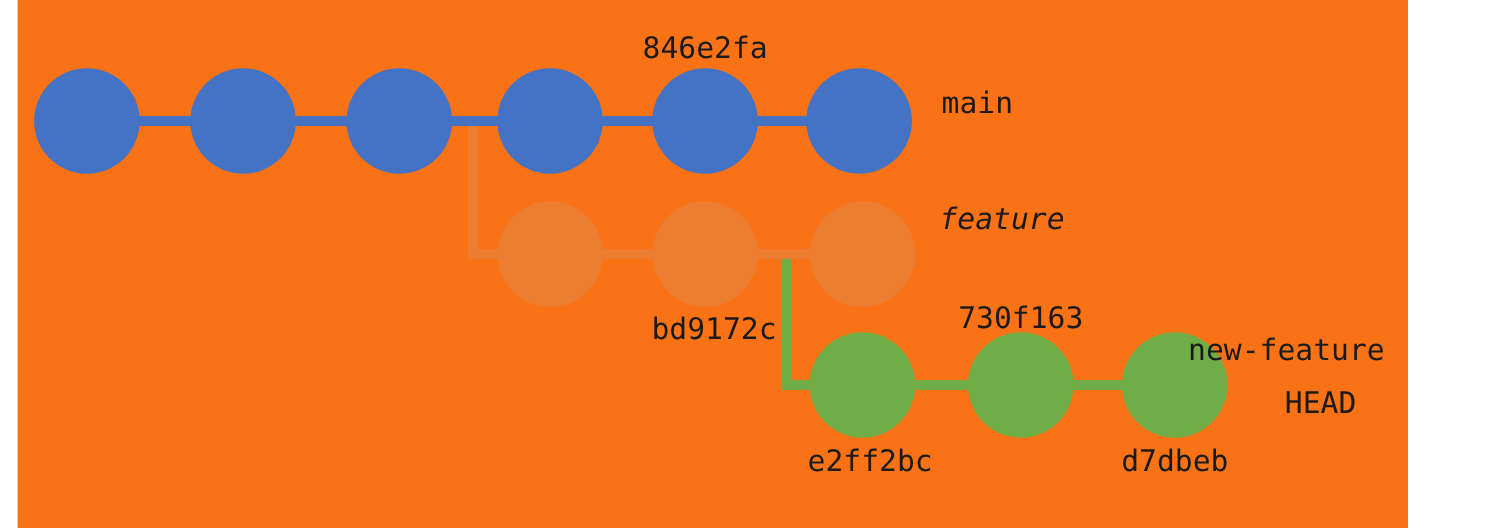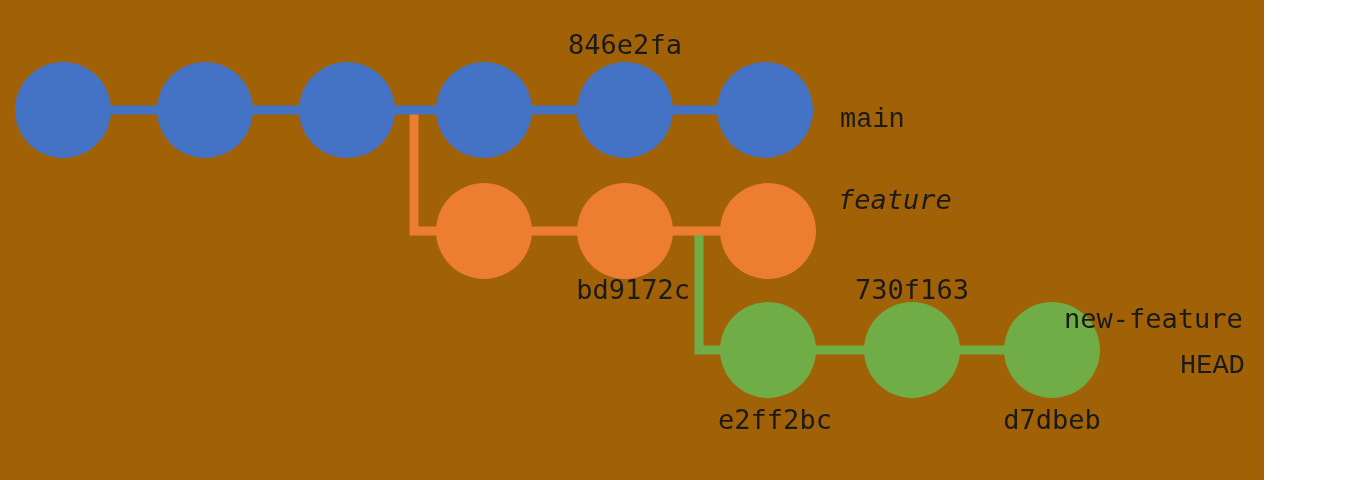--- a/index.html
+++ b/index.html
@@ -10,21 +10,22 @@
   body {
     width: 1364px;
     height: 480px;
     font-family: "DejaVu Sans Mono", monospace;
     overflow: hidden;
   }
   #canvas {
     position: relative;
     width: 1264px;
     height: 480px;
-    background: #a16207;
+    background: #f97316;
+    margin-left: 16px;
   }
   #graph {
     position: absolute;
     left: 0;
     top: 0;
     width: 1364px;
     height: 480px;
   }
   .label {
     position: absolute;
@@ -66,22 +67,22 @@
       <circle cx="765" cy="110" r="48" fill="#4472C4"></circle>
       <circle cx="484" cy="231" r="48" fill="#ED7D31"></circle>
       <circle cx="625" cy="231" r="48" fill="#ED7D31"></circle>
       <circle cx="768" cy="231" r="48" fill="#ED7D31"></circle>
       <circle cx="768" cy="350" r="48" fill="#70AD47"></circle>
       <circle cx="912" cy="350" r="48" fill="#70AD47"></circle>
       <circle cx="1052" cy="350" r="48" fill="#70AD47"></circle>
     </svg>
   <div id="labels">
       <div class="label center" style="left: 625px; top: 31px;">846e2fa</div>
-      <div class="label right" style="left: 690px; top: 276px;">bd9172c</div>
+      <div class="label right" style="left: 690px; top: 286px;">bd9172c</div>
       <div class="label center" style="left: 912px; top: 276px;">730f163</div>
       <div class="label center" style="left: 775px; top: 406px;">e2ff2bc</div>
       <div class="label center" style="left: 1052px; top: 406px;">d7dbeb</div>
-      <div class="label" style="left: 840px; top: 107px; font-family: Liberation Mono, monospace;">main</div>
+      <div class="label" style="left: 840px; top: 81px;">main</div>
       <div class="label" style="left: 838px; top: 186px; font-style: italic;">feature</div>
       <div class="label" style="left: 1064px; top: 305px;">new-feature</div>
-      <div class="label" style="left: 1180px; top: 353px; font-family: Liberation Mono, monospace;">HEAD</div>
+      <div class="label" style="left: 1152px; top: 353px;">HEAD</div>
     </div>
 </div>
 
 </body></html>

